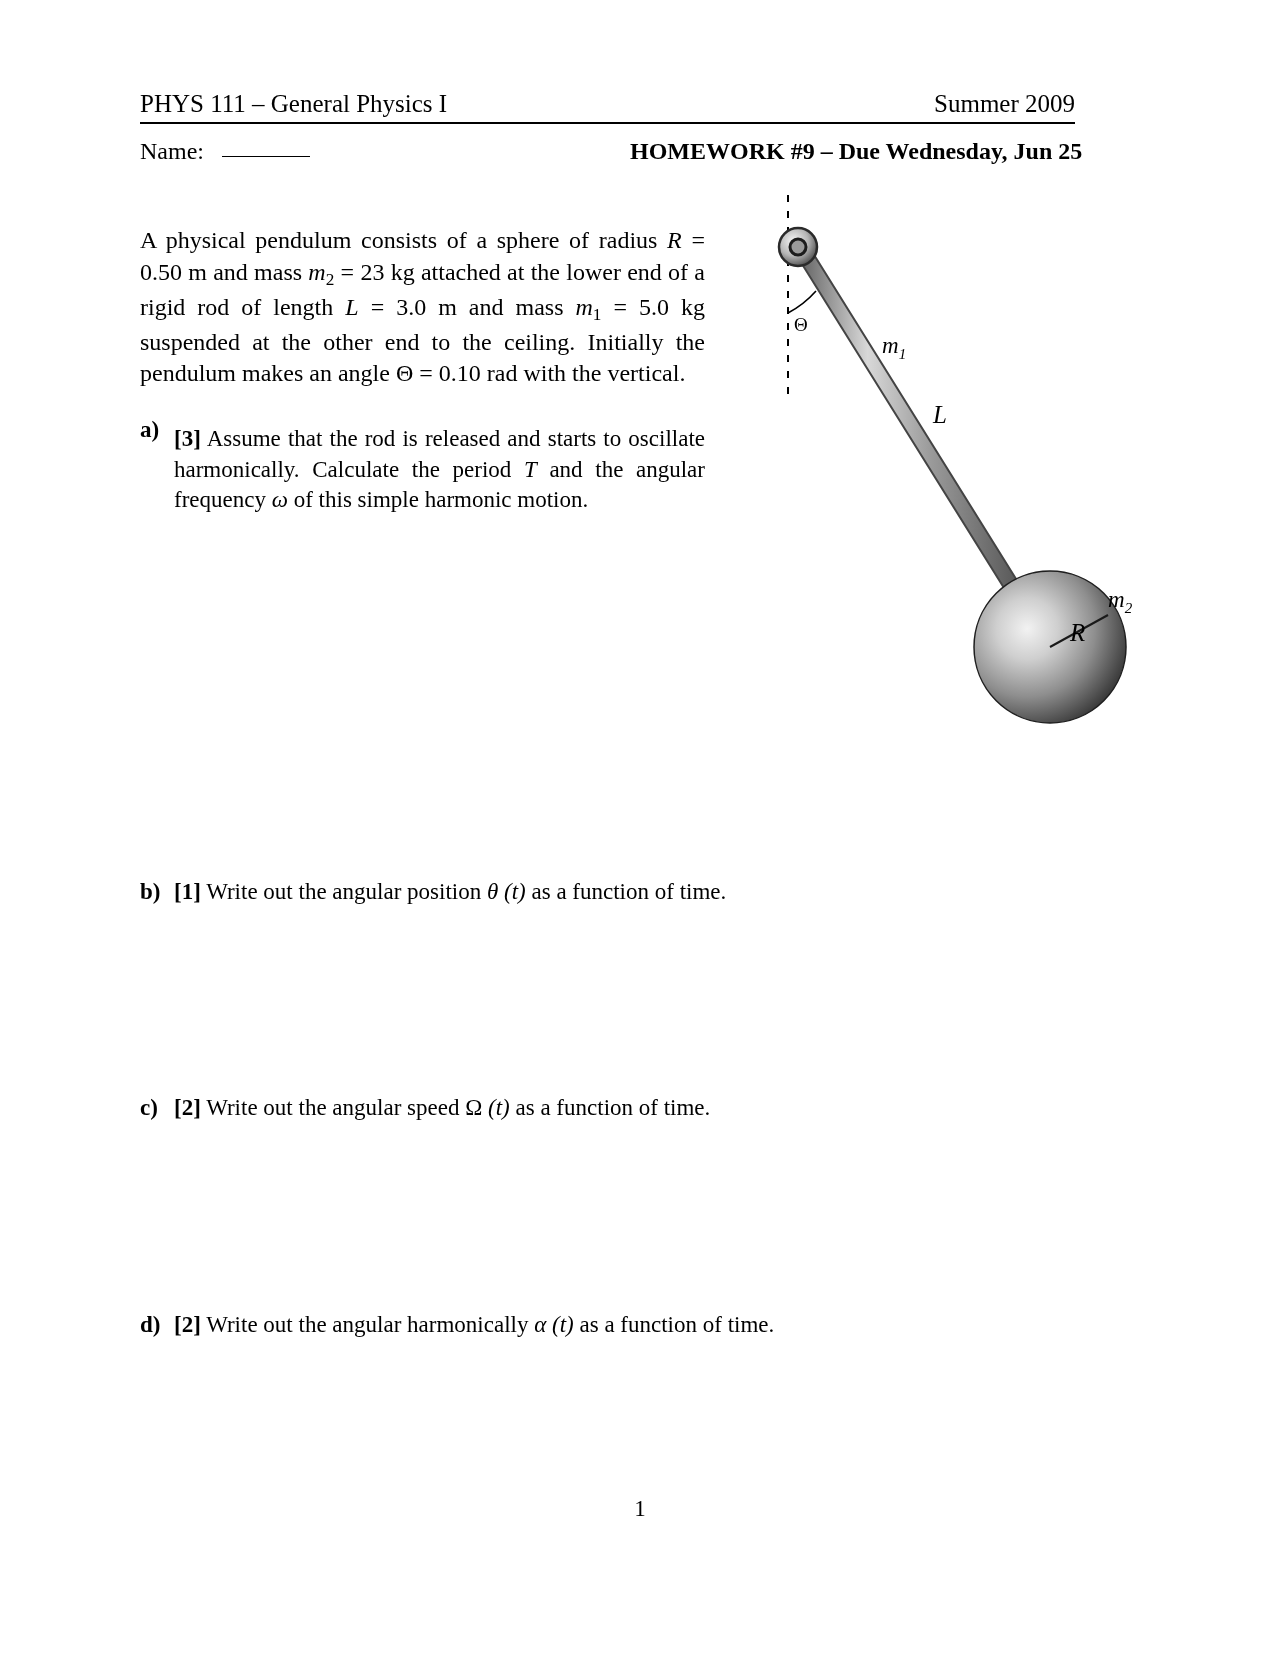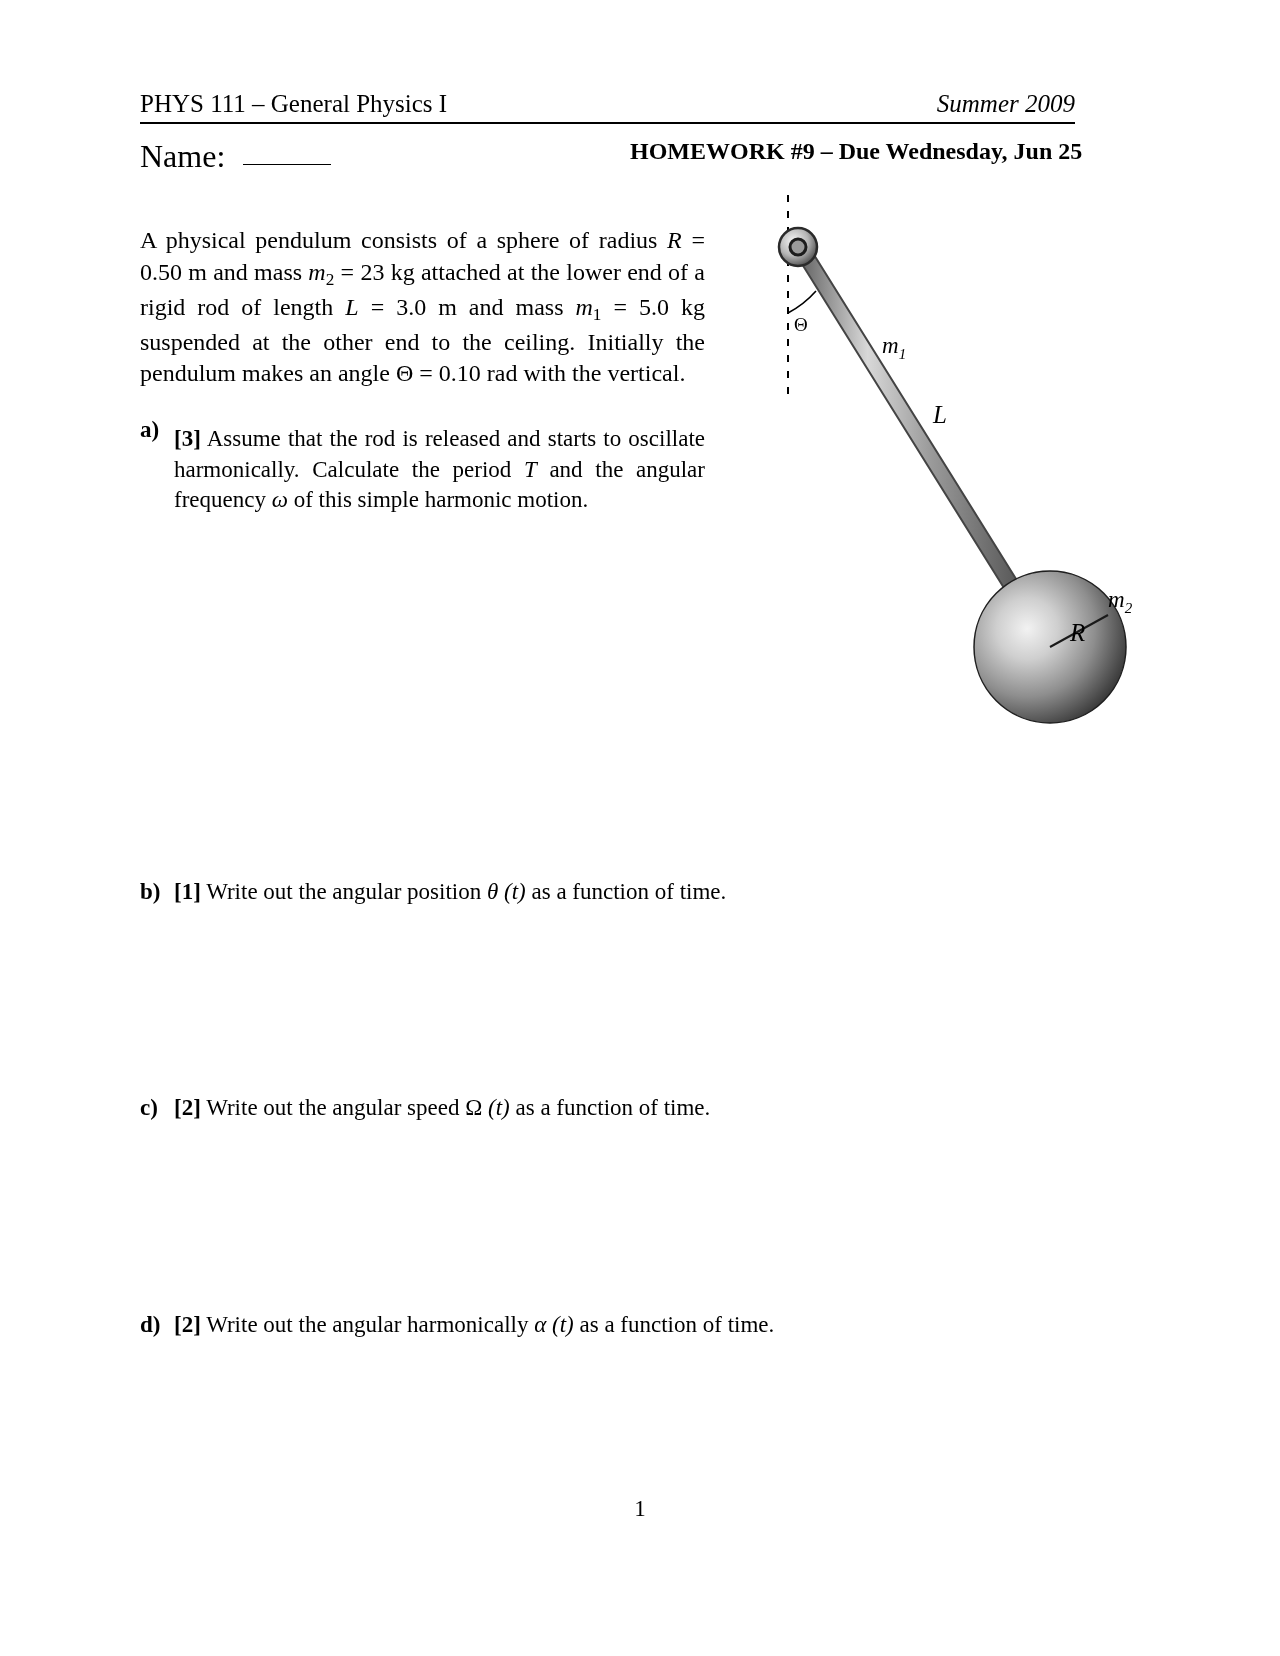--- a/index.html
+++ b/index.html
@@ -31,28 +31,28 @@
     width: 935px;
     display: flex;
     justify-content: space-between;
     align-items: center;
     font-size: 25px;
     padding-bottom: 4px;
     border-bottom: 2px solid #000;
     margin-top: 28px;
   }
   .header-left { white-space: nowrap; }
-  .header-right { white-space: nowrap; font-style: italic; }
+  .header-right { white-space: nowrap; }
 
   
   .nameline {
     position: absolute;
     left: 140px;
     top: 138px;
-    font-size: 32px;
+    font-size: 24px;
   }
   .nameline .blank {
     display: inline-block;
     border-bottom: 1.5px solid #000;
     width: 88px;
     margin-left: 18px;
     vertical-align: 2px;
     height: 14px;
   }
   .hwtitle {

